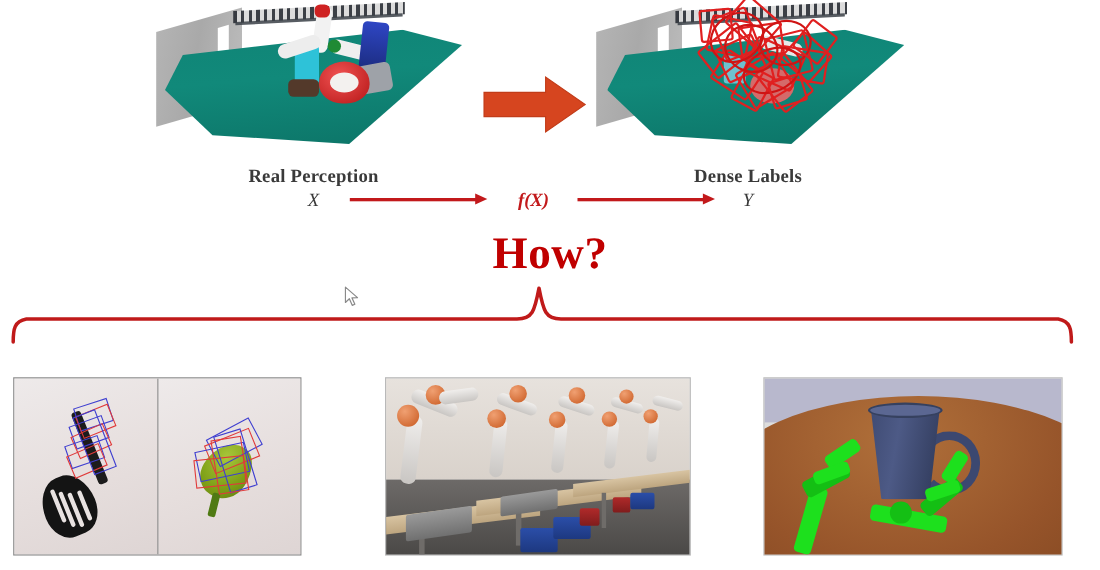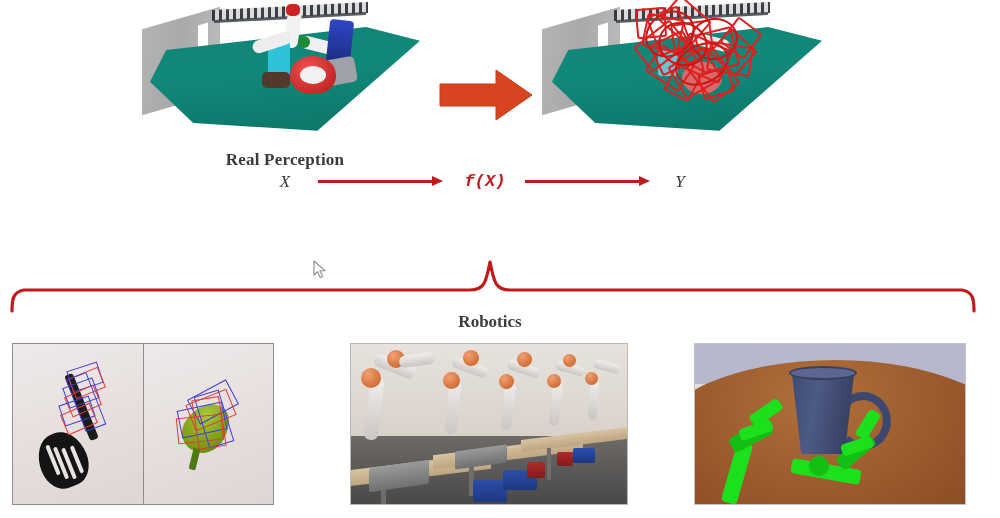--- a/index.html
+++ b/index.html
@@ -56,21 +56,21 @@
     font-weight:700; color:#3a3a3a;
     font-size:17px; letter-spacing:.2px;
     white-space:nowrap;
   }
   .sym {
     position:absolute; text-align:center;
     font-family:"Liberation Serif", serif;
     font-style:italic; color:#3a3a3a;
     font-size:17px; white-space:nowrap;
   }
-  .sym.red { color:#c2191b; font-weight:700;font-family:Liberation Mono, monospace; }
+  .sym.red { color:#c2191b; font-weight:700; }
 
   .flow-arrow { position:absolute; height:3px; background:#c2191b; }
   .flow-head {
     position:absolute; width:0; height:0;
     border-top:5.5px solid transparent;
     border-bottom:5.5px solid transparent;
     border-left:11px solid #c2191b;
   }
 
   
@@ -224,43 +224,44 @@
     <div class="scrib-r" style="left:118px; top:22px; width:46px; height:40px; transform:rotate(20deg);"></div>
     <div class="scrib-r" style="left:134px; top:44px; width:52px; height:36px; transform:rotate(-25deg);"></div>
     <div class="scrib-r" style="left:108px; top:8px; width:40px; height:48px; transform:rotate(55deg);"></div>
     <div class="scrib-r" style="left:150px; top:18px; width:44px; height:38px; transform:rotate(-10deg);"></div>
     <div class="scrib" style="left:96px; top:8px; width:26px; height:26px; transform:rotate(-5deg);"></div>
     <div class="scrib" style="left:186px; top:22px; width:26px; height:28px; transform:rotate(37deg);"></div>
     <div class="scrib" style="left:160px; top:70px; width:28px; height:22px; transform:rotate(-17deg);"></div>
   </div>
 
   <div class="cap nosel" style="left:205px; top:150px; width:160px;">Real Perception</div>
+  <div class="cap nosel" style="left:600px; top:150px; width:160px;">Dense Labels</div>
 
   <div class="sym nosel" style="left:255px; top:172px; width:60px;">X</div>
   <div class="sym red nosel" style="left:450px; top:172px; width:70px;">f(X)</div>
   <div class="sym nosel" style="left:650px; top:172px; width:60px;">Y</div>
 
   <div class="flow-arrow" style="left:318px; top:180px; width:115px;"></div>
   <div class="flow-head" style="left:432px; top:176px;"></div>
 
   <div class="flow-arrow" style="left:525px; top:180px; width:115px;"></div>
   <div class="flow-head" style="left:639px; top:176px;"></div>
 
+  <div class="how nosel" style="left:0px; top:206px;">How?</div>
 
   <svg class="brace" width="1000" height="318" viewBox="0 0 1000 318" style="left:0; top:0;">
     <path d="M12,311
              C12,299 13,292 24,290
              L470,290
              C484,290 486,283 490,262
              C494,283 496,290 510,290
              L962,290
              C973,292 974,299 974,311" fill="none" stroke="#c01a1a" stroke-width="3.2" stroke-linecap="round" stroke-linejoin="round"></path>
   </svg>
 
-  <div class="sect-label nosel" style="left:420px; top:312px; width:140px;">Robotics</div>
 
   <div class="img-panel" style="left:12px; top:343px; width:262px; height:162px;">
     <div class="cv-half" style="left:0; width:131px;"></div>
     <div class="cv-half" style="left:131px; width:131px;"></div>
     <div class="cv-div" style="left:130px;"></div>
 
     <div class="spatula-head" style="left:26px; top:88px; width:48px; height:56px;"></div>
     <div class="spatula-slot" style="left:38px; top:100px; width:4px; height:32px; transform:rotate(-22deg);"></div>
     <div class="spatula-slot" style="left:46px; top:102px; width:4px; height:34px; transform:rotate(-22deg);"></div>
     <div class="spatula-slot" style="left:54px; top:103px; width:4px; height:33px; transform:rotate(-22deg);"></div>

